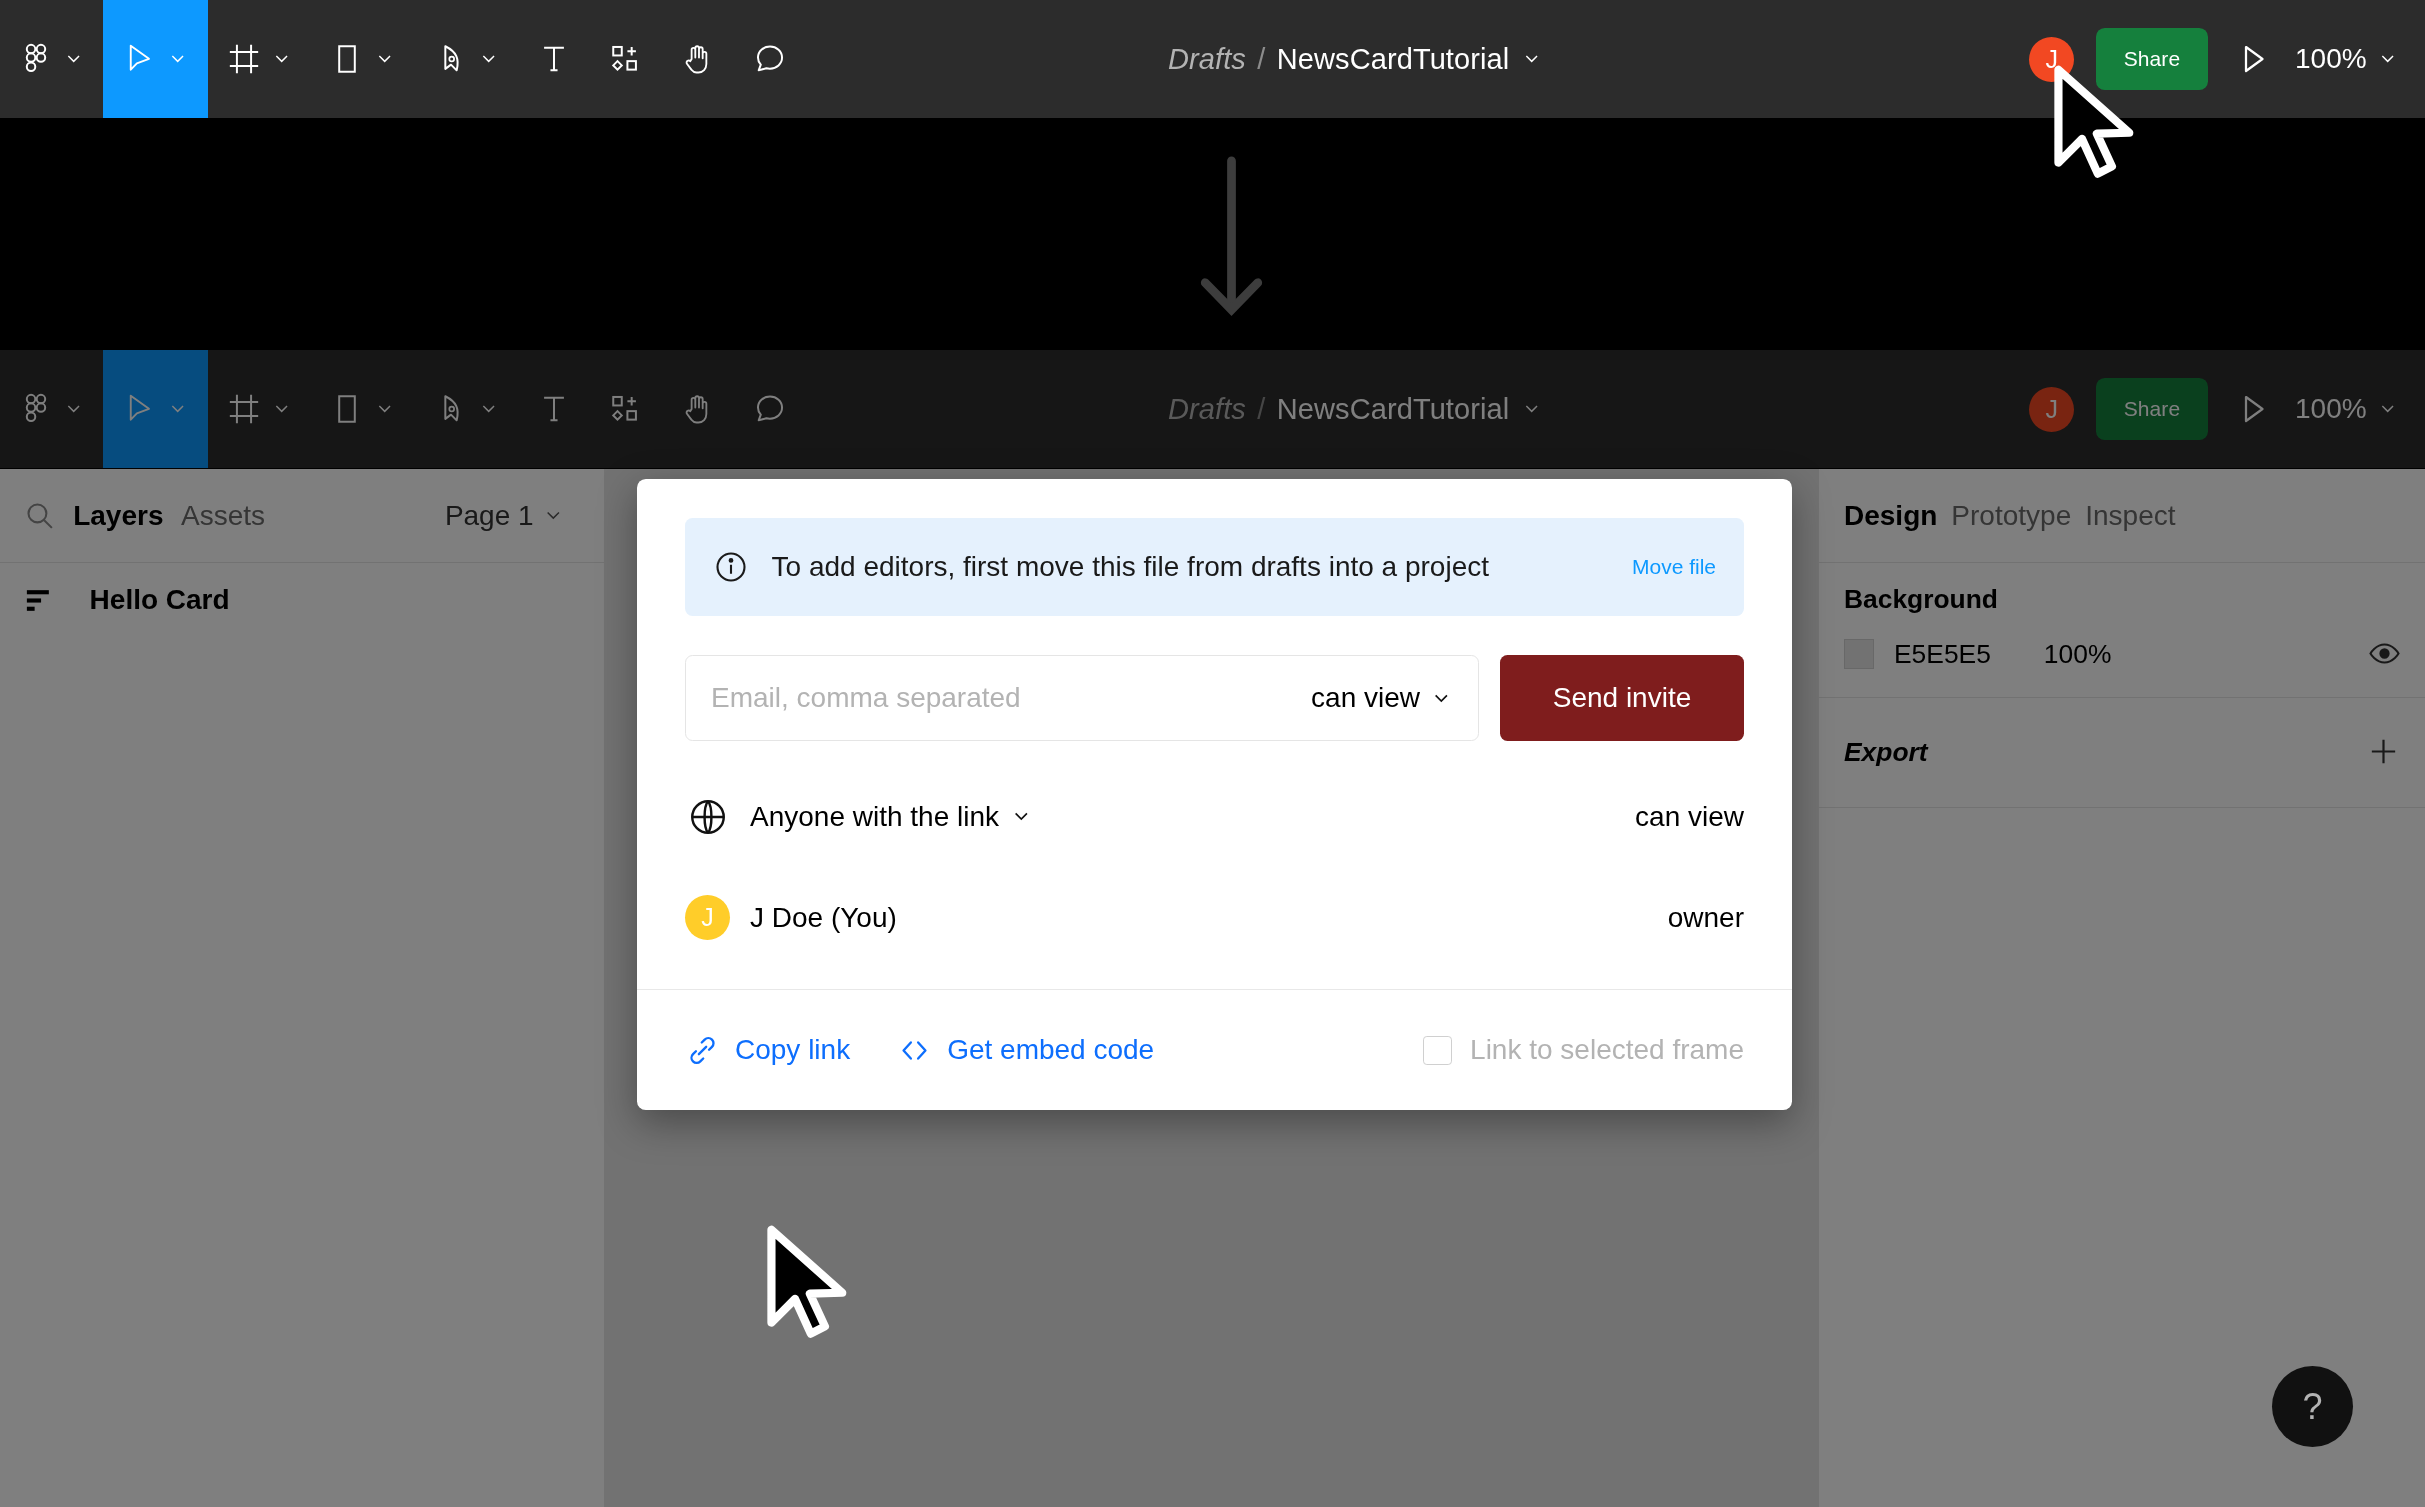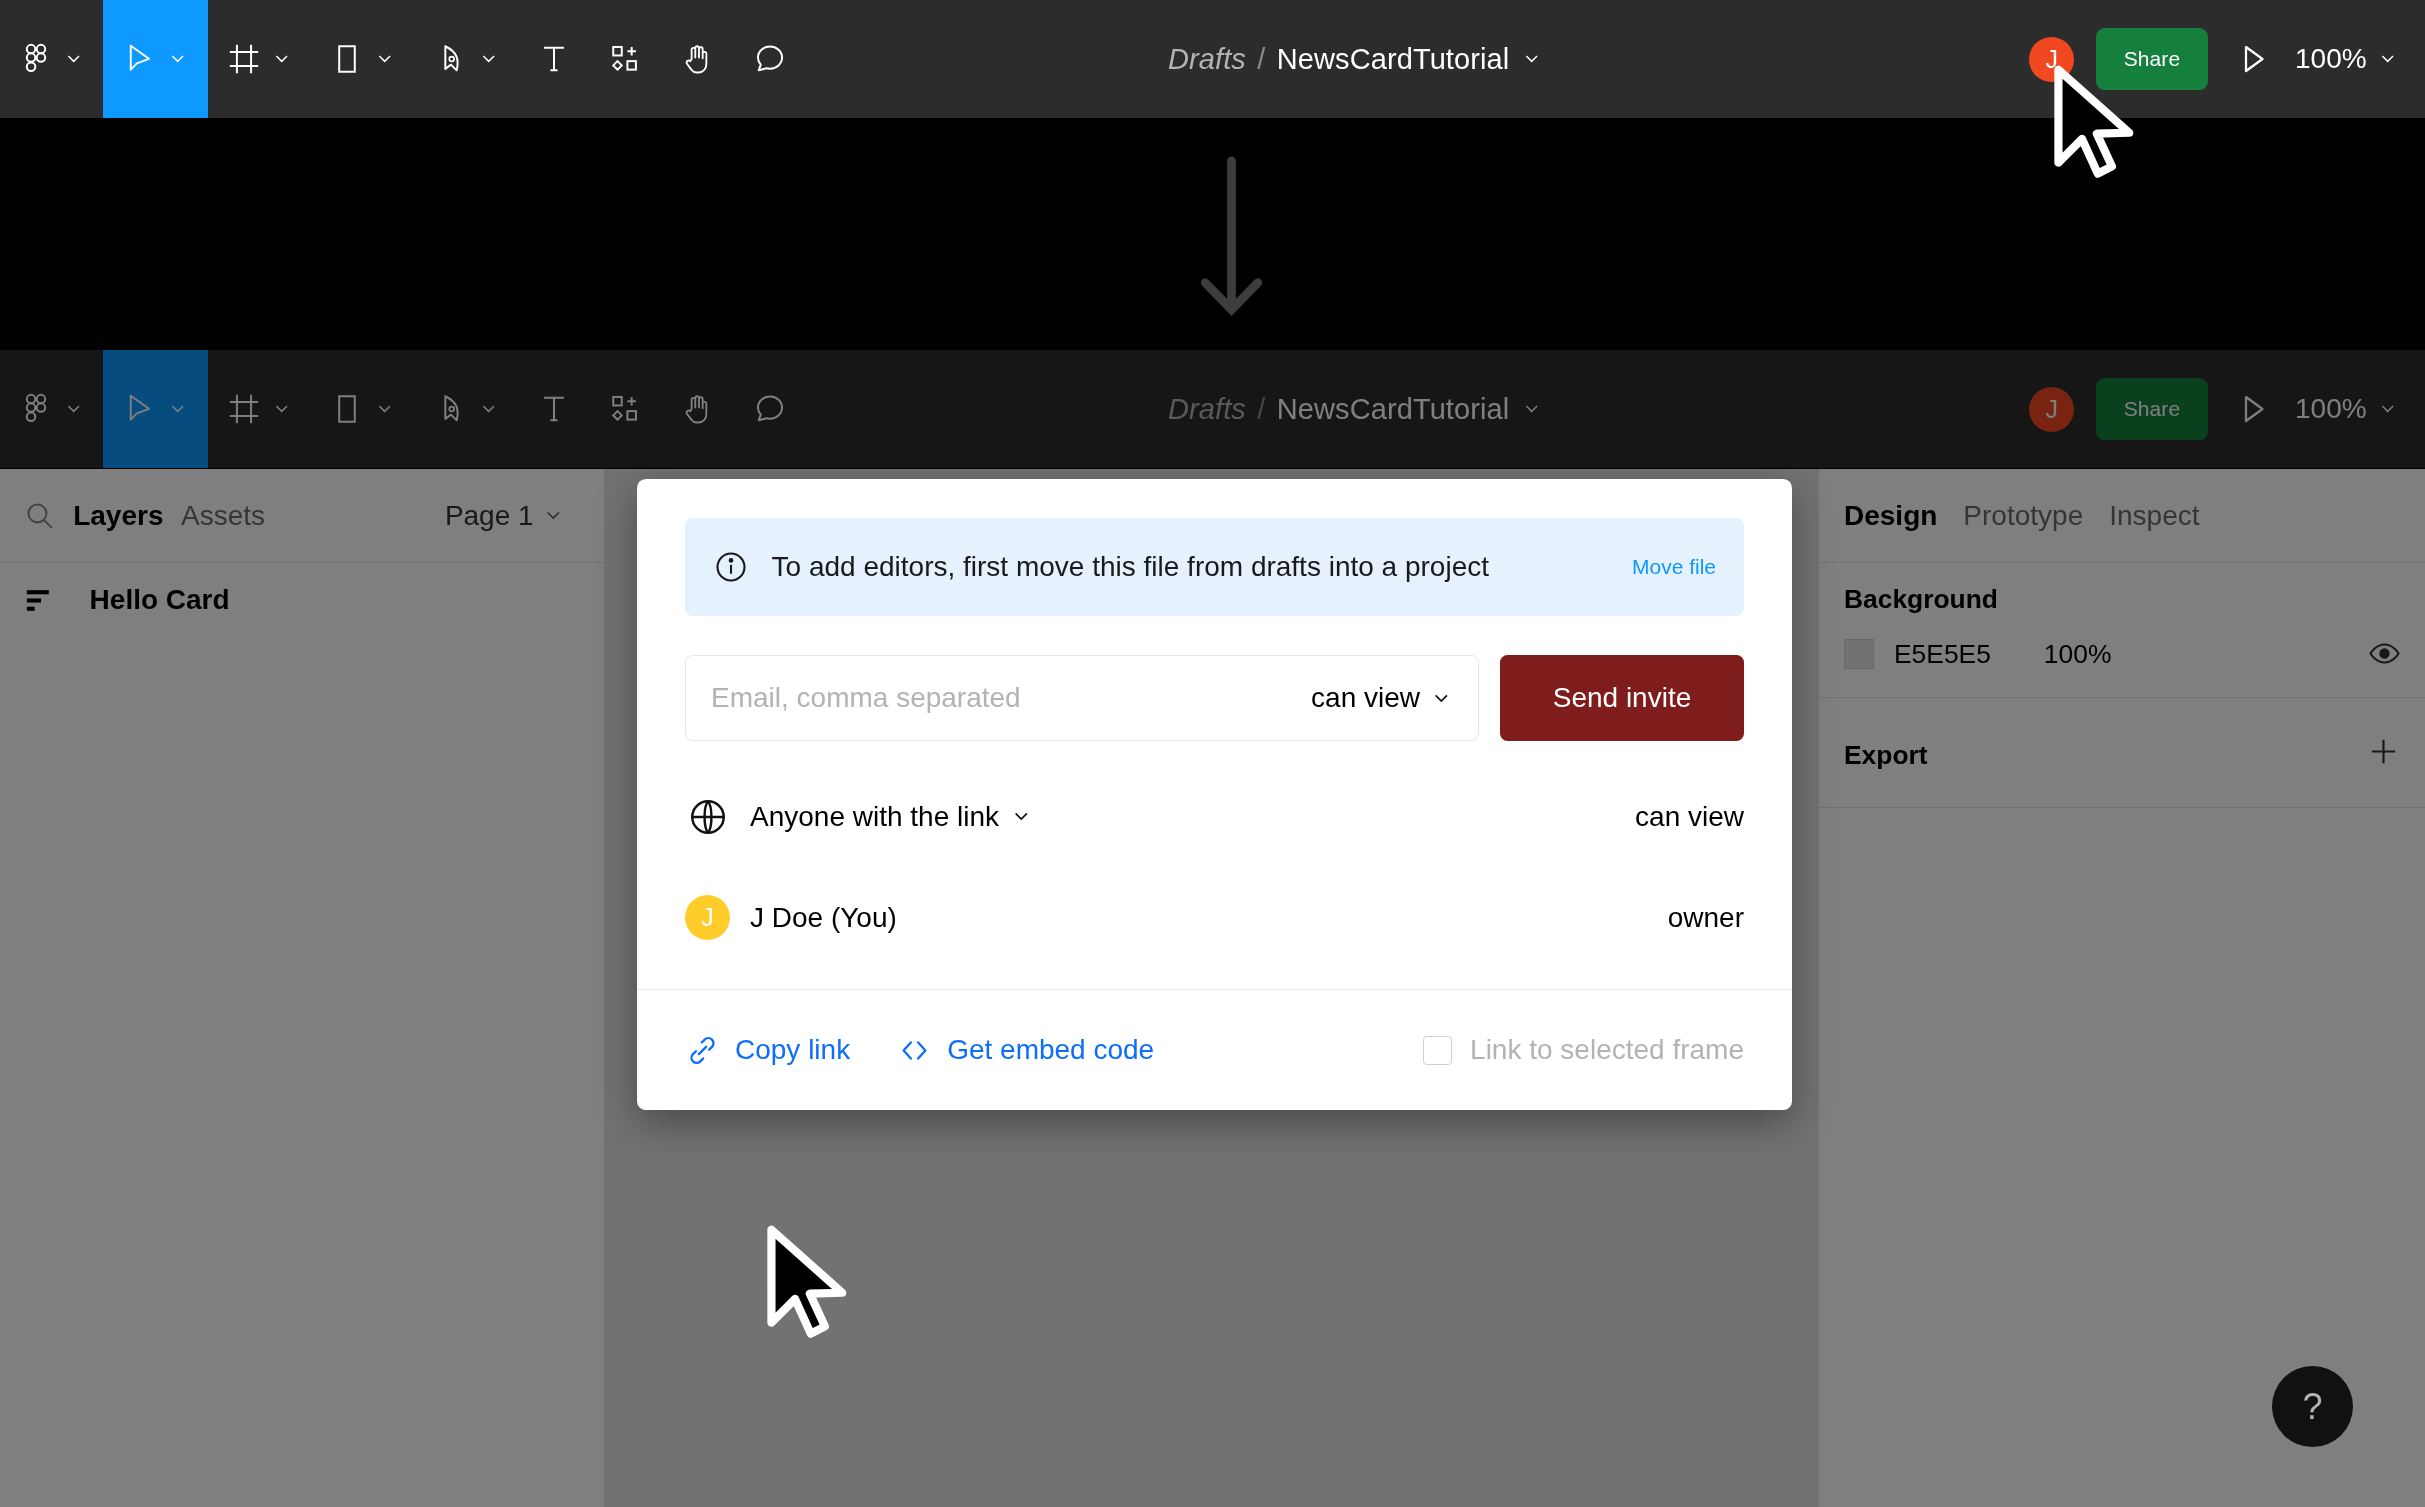--- a/index.html
+++ b/index.html
@@ -79,31 +79,31 @@
   .tabtext { font-size:28px; color:#333; }
   .tabtext.active { font-weight:bold; color:#000; }
   .tabtext.muted { color:#6b6b6b; }
   .page-sel { margin-left:auto; display:flex; align-items:center; gap:8.8px; font-size:28px; color:#333; padding-right:16.4px;}
   .layer-row { display:flex; align-items:center; gap:36px; padding:0 22.6px; height:74px; }
   .layer-name { font-size:28px; color:#000; font-weight:bold; }
 
   
   .rpanel { position:absolute; left:1818px; top:0; width:608px; height:1039px; background:#fff; border-left:1.3px solid #e5e5e5;}
   .rpanel-head {
-    height:94px; display:flex; align-items:center; gap:26px; padding:0 25px;
+    height:94px; display:flex; align-items:center; gap:14px; padding:0 25px;
     border-bottom:1.3px solid #e5e5e5;
   }
   .sec { border-bottom:1.3px solid #e5e5e5; padding: 21.4px 25px 25px 25px; }
   .sec-title { font-size:26.4px; font-weight:bold; color:#000; margin-bottom:21.4px; }
   .bg-row { display:flex; align-items:center; gap:20px; }
   .swatch { width:30px; height:30px; background:#e5e5e5; border:0.6px solid #d0d0d0; }
   .hexval { font-size:26.4px; color:#000; }
   .pctval { font-size:26.4px; color:#000; margin-left:33px; }
   .eye { margin-left:auto; }
-  .sec.export { display:flex; align-items:flex-end; padding: 36px 25px; }
+  .sec.export { display:flex; align-items:center; padding: 36px 25px; font-style: italic; }
   .sec.export .sec-title { margin:0; }
   .plus { margin-left:auto; }
 
   
   .modal {
     position:absolute; left:637px; top:479px; width:1155px;
     background:#fff; border-radius:8.8px;
     box-shadow: 0 12.6px 38px rgba(0,0,0,.35);
     overflow:hidden;
   }

